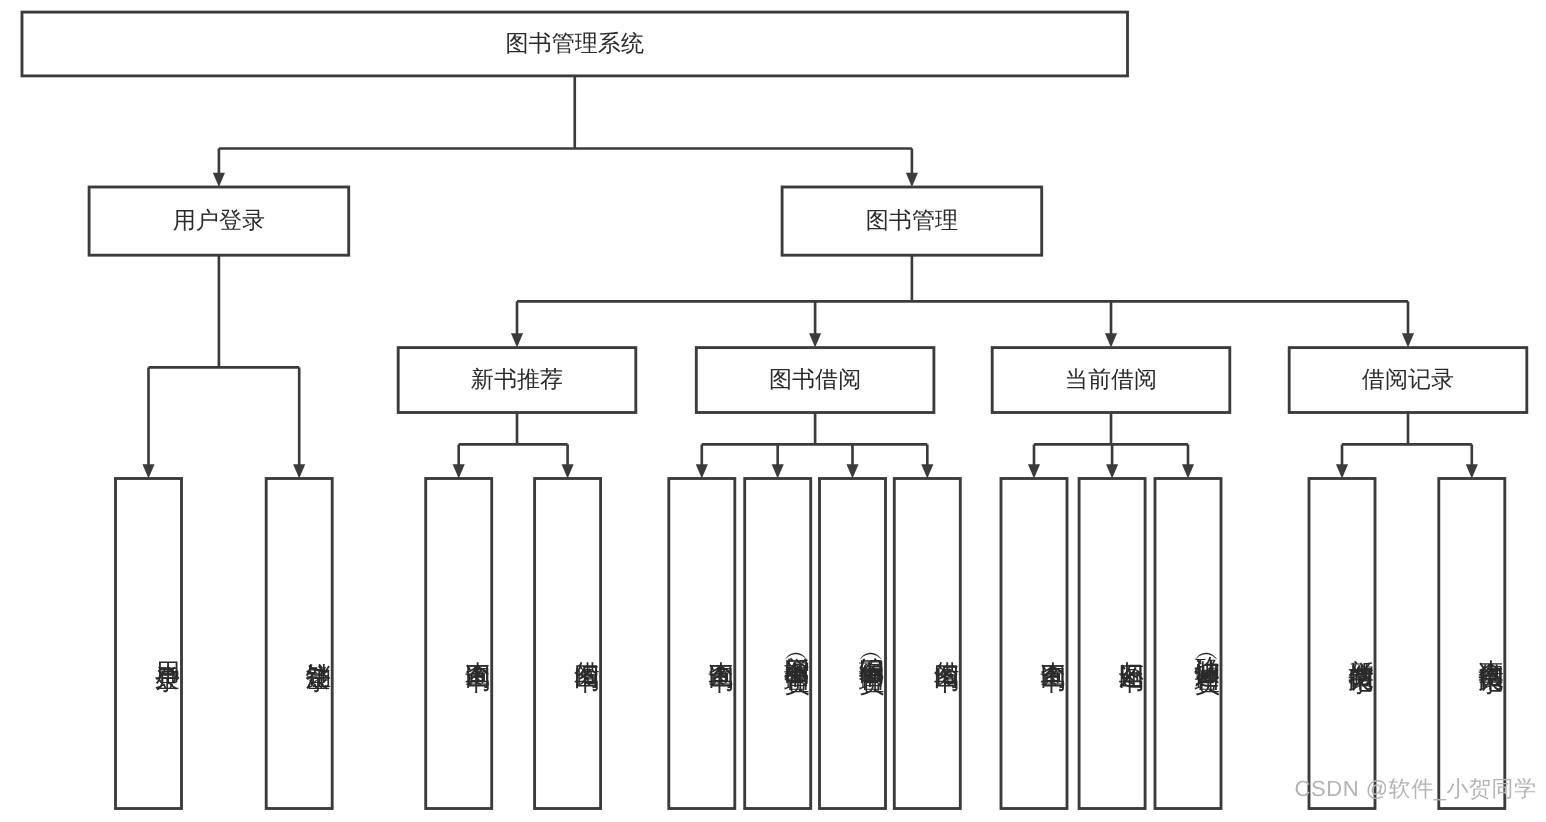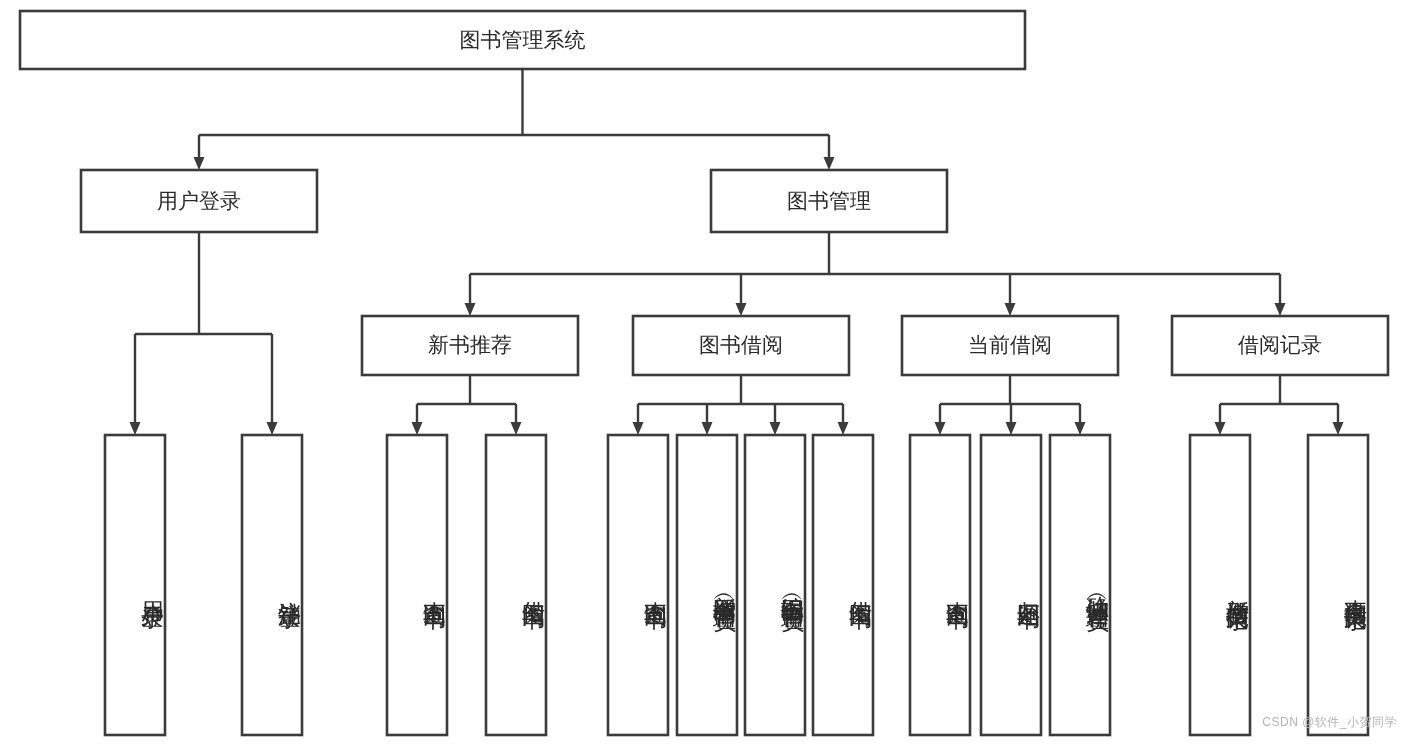--- a/index.html
+++ b/index.html
@@ -62,21 +62,21 @@
     align-items: flex-start;
     justify-content: center;
     white-space: nowrap;
     pointer-events: none;
   }
   .watermark {
     position: absolute;
     right: 8px;
     bottom: 8px;
     font-family: "Liberation Sans", "DejaVu Sans", sans-serif;
-    font-size: 12px;
+    font-size: 20px;
     color: #b4b4b4;
     letter-spacing: 0.5px;
     white-space: nowrap;
   }
 </style>
 </head>
 <body>
 
 <div id="diagram-root">
   <svg class="canvas" id="svg-canvas" viewBox="0 0 1405 747" xmlns="http://www.w3.org/2000/svg">

